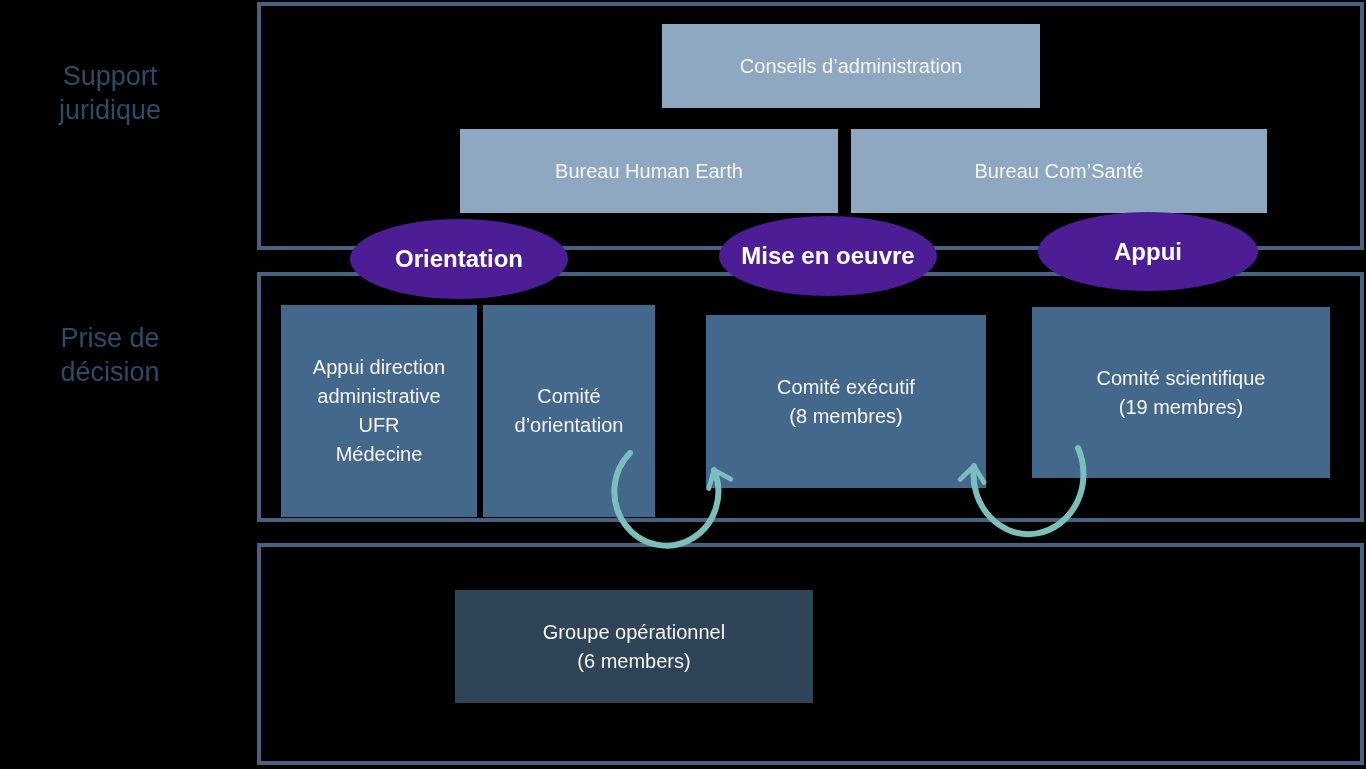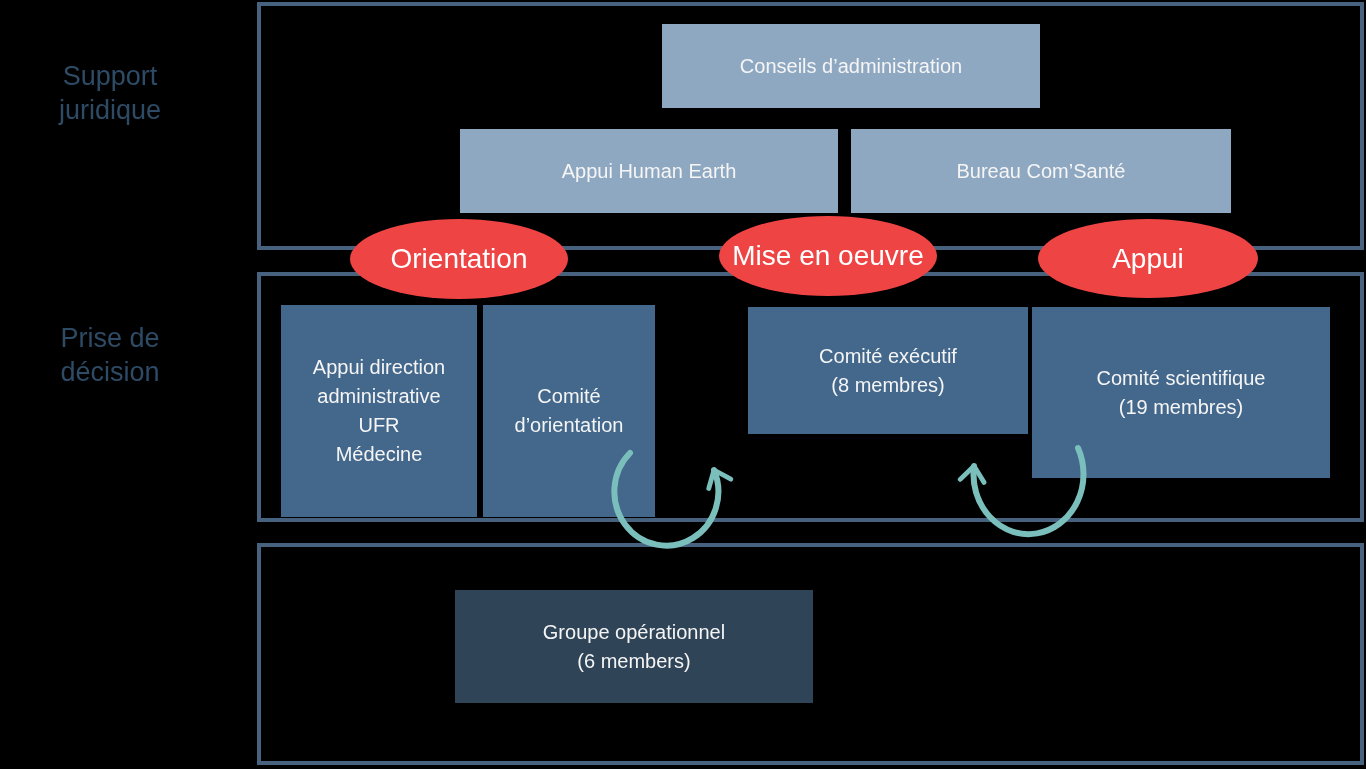--- a/index.html
+++ b/index.html
@@ -52,47 +52,47 @@
     white-space: pre-line;
     box-sizing: border-box;
     padding: 4px;
   }
   .box.light { background: #8FA8C2; }
   .box.steel { background: #44688C; }
   .box.dark  { background: #2F4457; }
 
   #box-conseils { left: 662px;  top: 24px;  width: 378px; height: 84px; }
   #box-bureau-he{ left: 460px;  top: 129px; width: 378px; height: 84px; }
-  #box-bureau-cs{ left: 851px;  top: 129px; width: 380px; height: 84px; }
+  #box-bureau-cs{ left: 851px;  top: 129px; width: 416px; height: 84px; }
 
   #box-appui-dir{ left: 281px;  top: 305px; width: 196px; height: 212px; }
   #box-comite-or{ left: 483px;  top: 305px; width: 172px; height: 212px; }
-  #box-comite-ex{ left: 706px;  top: 307px; width: 280px; height: 127px; margin-left: 42px; }
+  #box-comite-ex{ left: 706px;  top: 315px; width: 280px; height: 173px; }
   #box-comite-sc{ left: 1032px; top: 307px; width: 298px; height: 171px; }
 
   #box-groupe-op{ left: 455px;  top: 590px; width: 358px; height: 113px; }
   #box-services { left: 872px;  top: 590px; width: 360px; height: 113px; }
 
   
   .oval {
     position: absolute;
-    background: #ef4444;
+    background: #4c1d95;
     border-radius: 50%;
     display: flex;
     align-items: center;
     justify-content: center;
     color: #FFFFFF;
-    font-size: 28px;
-    font-weight: normal;
+    font-size: 24px;
+    font-weight: bold;
     text-align: center;
     z-index: 5;
   }
   #oval-orientation { left: 350px;  top: 219px; width: 218px; height: 80px; }
   #oval-mise        { left: 719px;  top: 216px; width: 218px; height: 80px; }
-  #oval-appui       { left: 1038px; top: 219px; width: 220px; height: 79px; }
+  #oval-appui       { left: 1038px; top: 212px; width: 220px; height: 79px; }
 
   
   #arrows-svg {
     position: absolute;
     left: 0; top: 0;
     width: 1366px;
     height: 769px;
     z-index: 6;
     pointer-events: none;
   }
@@ -105,21 +105,21 @@
   <div class="section" id="sec-juridique"></div>
   <div class="section" id="sec-decision"></div>
   <div class="section" id="sec-operations"></div>
 
   <div class="row-label" id="lbl-juridique">Support
 juridique</div>
   <div class="row-label" id="lbl-decision">Prise de
 décision</div>
 
   <div class="box light" id="box-conseils">Conseils d’administration</div>
-  <div class="box light" id="box-bureau-he">Appui Human Earth</div>
+  <div class="box light" id="box-bureau-he">Bureau Human Earth</div>
   <div class="box light" id="box-bureau-cs">Bureau Com’Santé</div>
 
   <div class="box steel" id="box-appui-dir">Appui direction
 administrative
 UFR
 Médecine</div>
   <div class="box steel" id="box-comite-or">Comité
 d’orientation</div>
   <div class="box steel" id="box-comite-ex">Comité exécutif
 (8 membres)</div>

